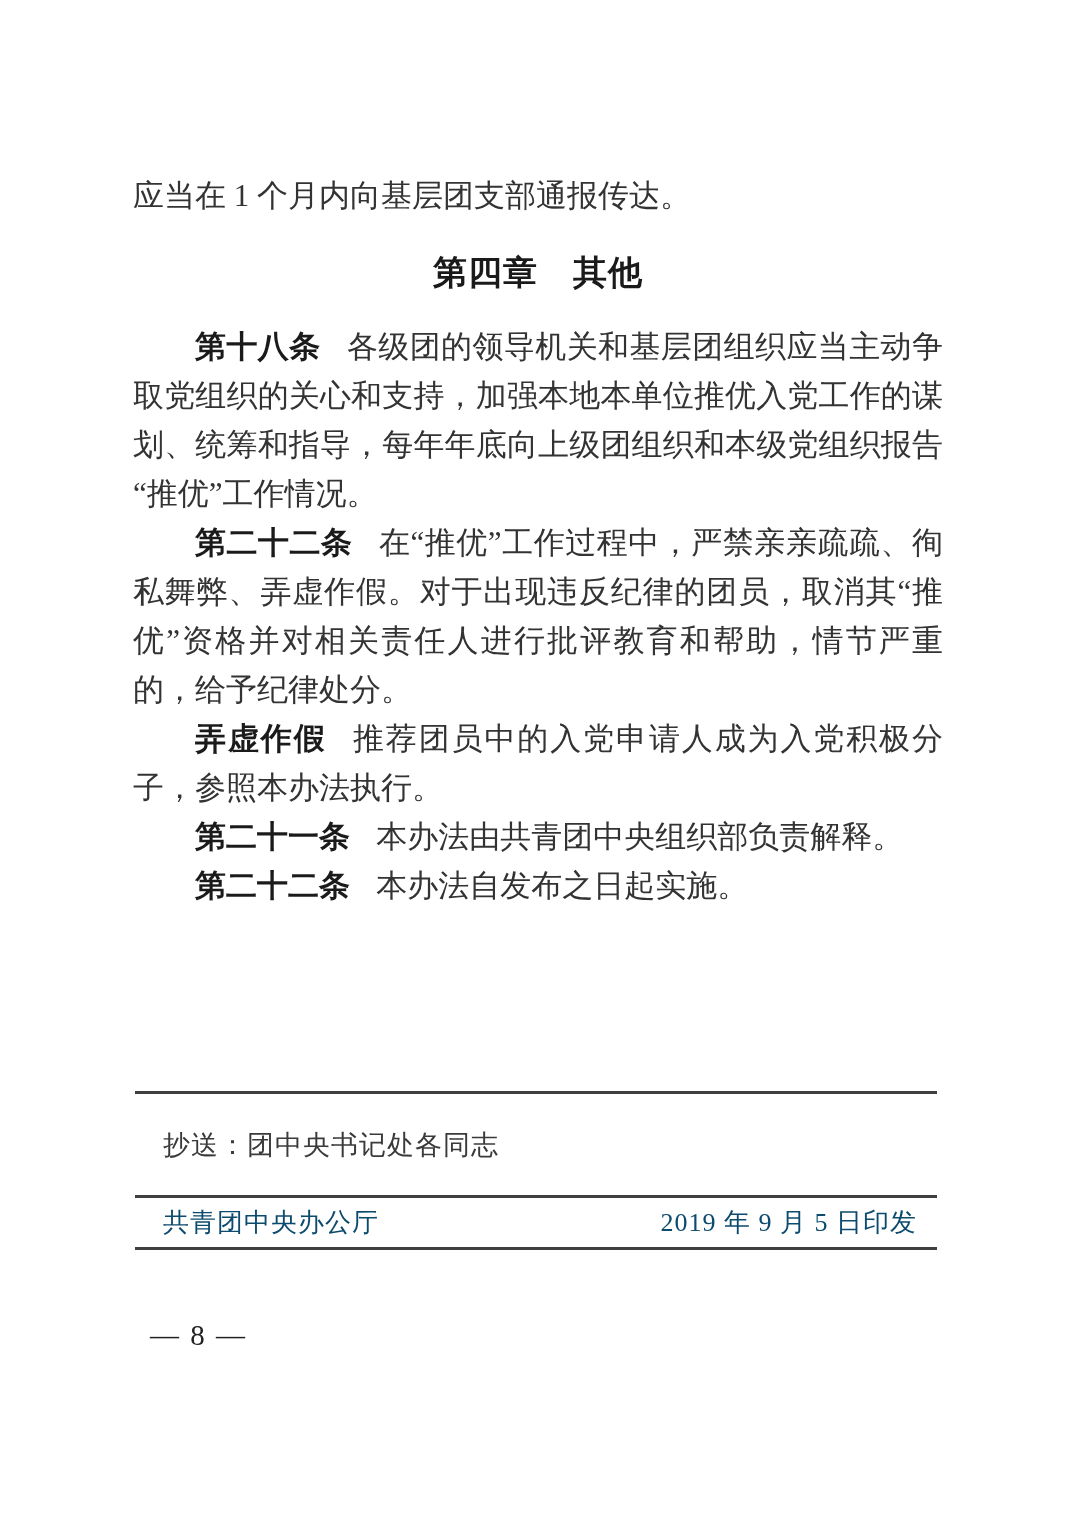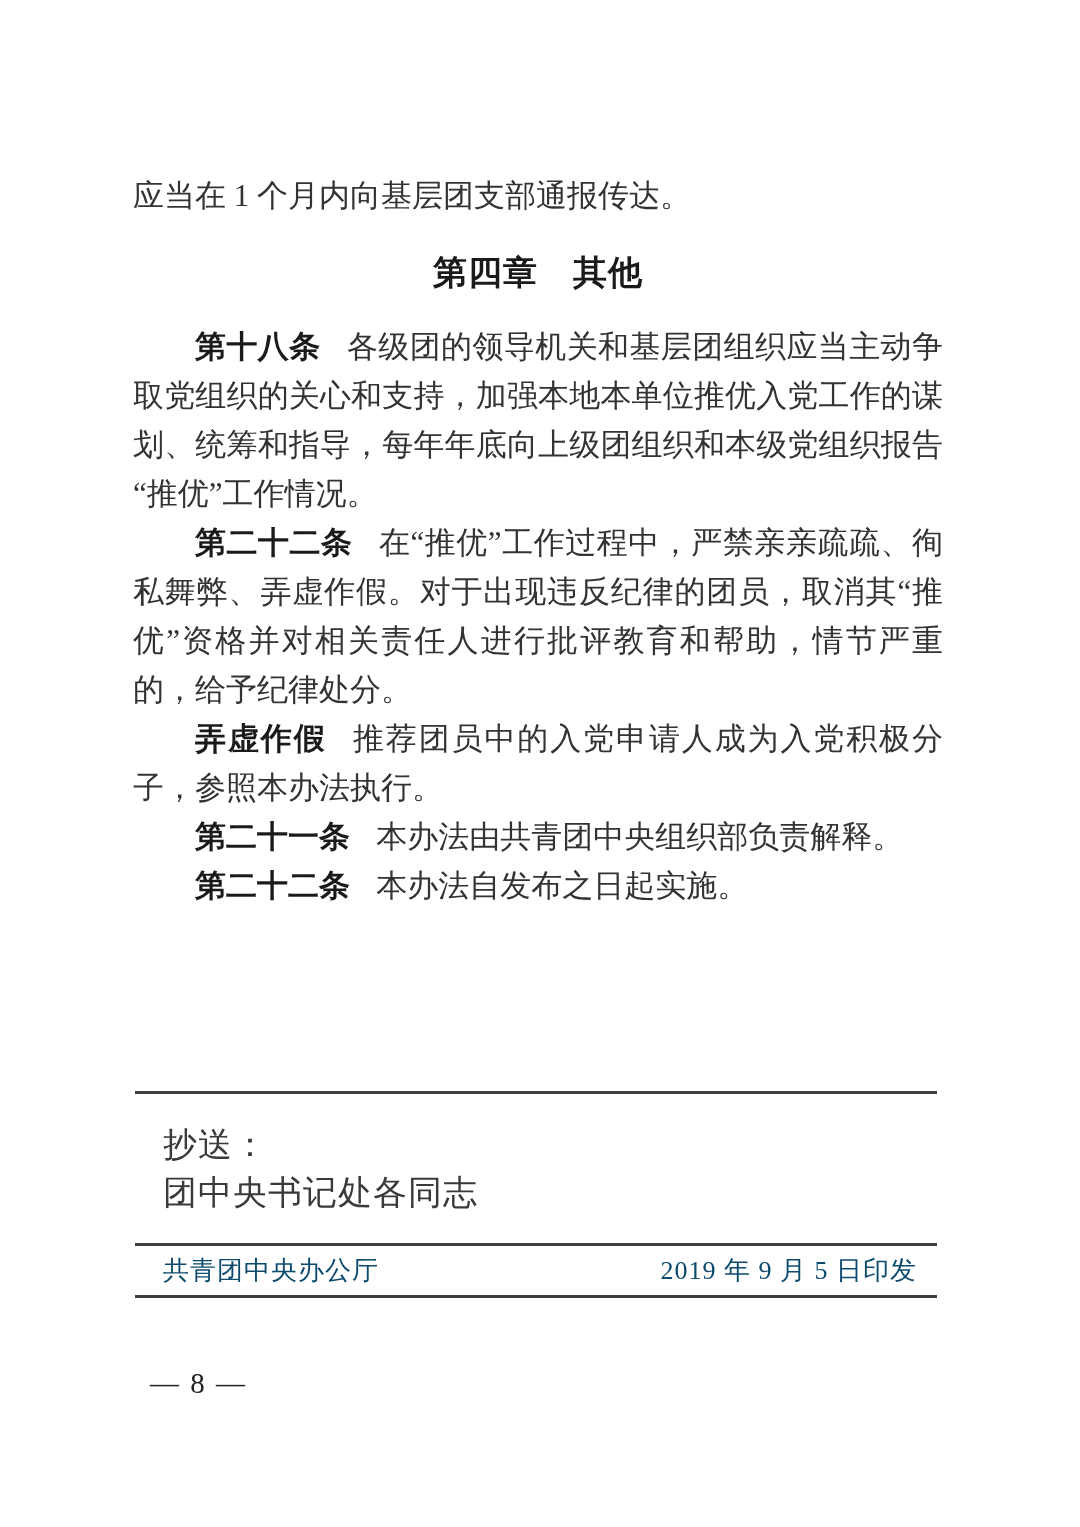--- a/index.html
+++ b/index.html
@@ -42,25 +42,24 @@
     height: 3px;
     background: #3f3f3f;
     border: none;
   }
   .divider-top { margin-top: 181px; }
   .cc-block {
     margin-top: 27px;
     display: flex;
     align-items: flex-start;
     padding-left: 28px;
-    font-size: 34px;
+    font-size: 27px;
     line-height: 48px;
     letter-spacing: 1px;
     color: #3a3a3a;
-    flex-direction: column;
   }
   .cc-label { flex: 0 0 auto; }
   .cc-lines { flex: 1 1 auto; }
   .divider-mid { margin-top: 26px; }
   .issuer-row {
     height: 49px;
     display: flex;
     justify-content: space-between;
     align-items: center;
     padding: 0 20px 0 28px;

